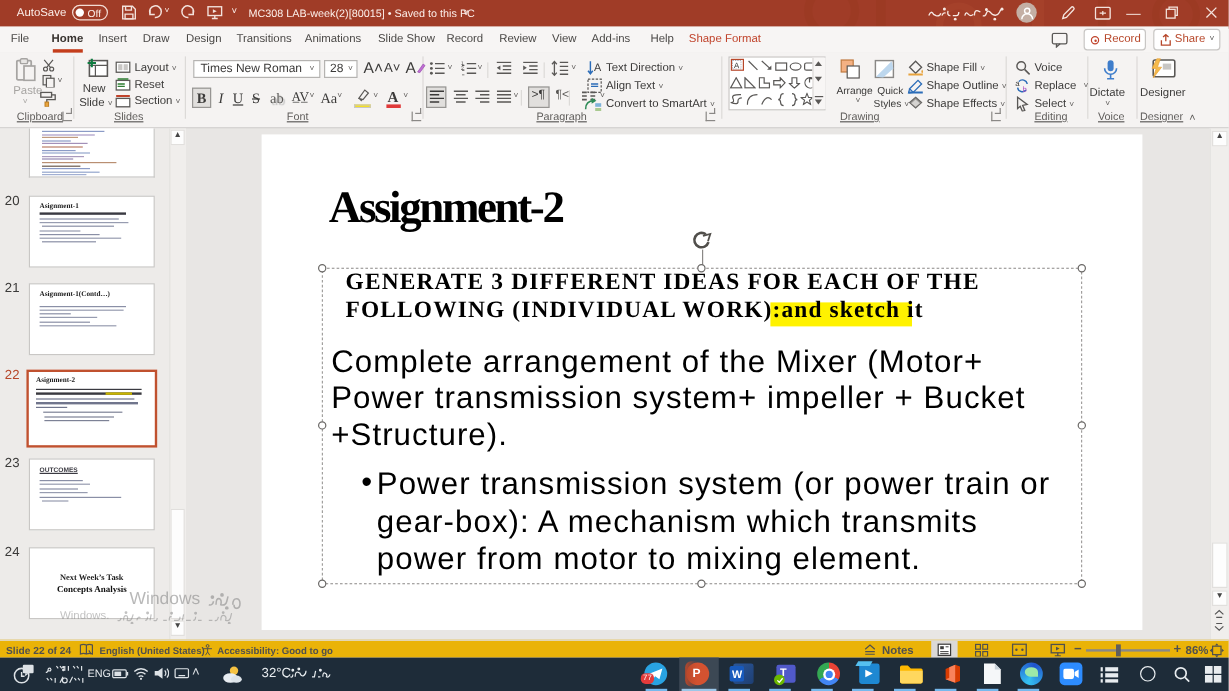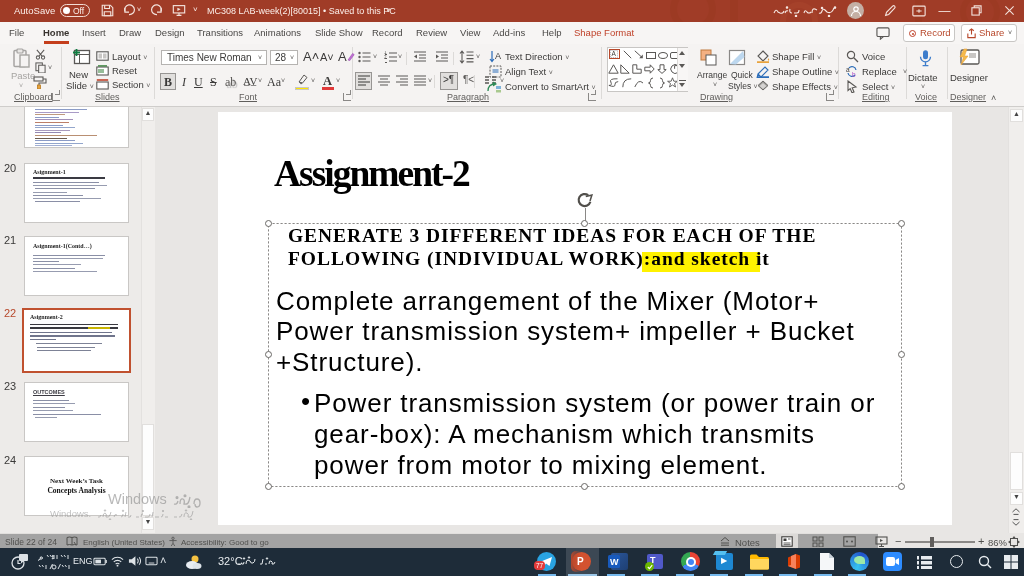--- a/index.html
+++ b/index.html
@@ -28,21 +28,21 @@
   .combo { position:absolute; background:#fff; border:1px solid #B5B3B1; color:#3B3A39; font-size:10px; }
   .dd { color:#605E5C; font-size:7px; }
   #panel { left:0; top:107px; width:141px; height:426px; background:#EDEBE9; }
   .thumb { position:absolute; left:24px; width:105px; background:#fff; border:1px solid #C9C7C5; }
   .tnum { position:absolute; left:4px; width:16px; font-size:11px; color:#3B3A39; text-align:left; }
 
   
   #slide { left:218px; top:112px; width:734px; height:413px; background:#fff; }
 
   
-  #statusbar { left:0; top:533px; width:878px; height:15px; background:#a3a3a3; border-top:1px solid #E1DFDD; font-size:9.5px; color:#50504E; }
+  #statusbar { left:0; top:533px; width:1024px; height:15px; background:#eab308; border-top:1px solid #E1DFDD; font-size:9.5px; color:#50504E;font-weight:bold; }
 
   
   #taskbar { left:0; top:548px; width:1024px; height:28px; background:#1E2C39; color:#E8ECEF; }
 </style>
 </head>
 <body>
 
 <div id="titlebar" class="abs">
 
   <div class="abs" style="left:660px;top:0;width:364px;height:22px;overflow:hidden;opacity:.38;">

